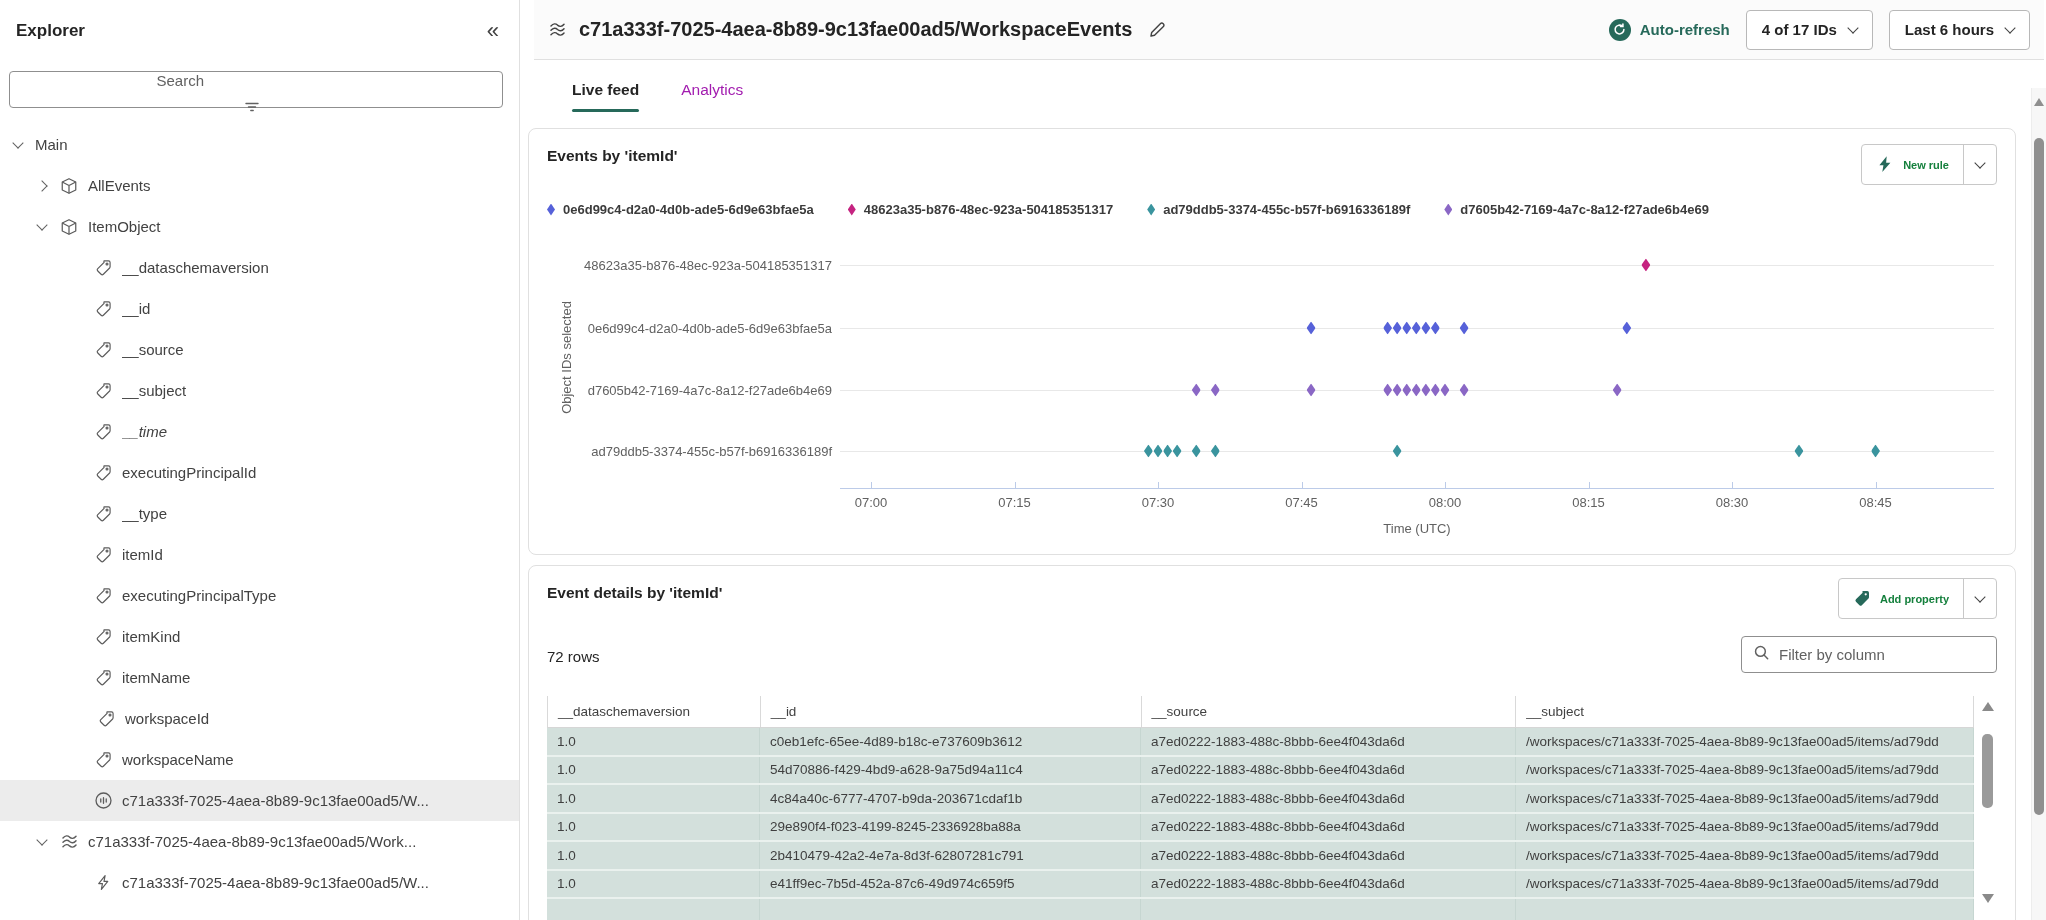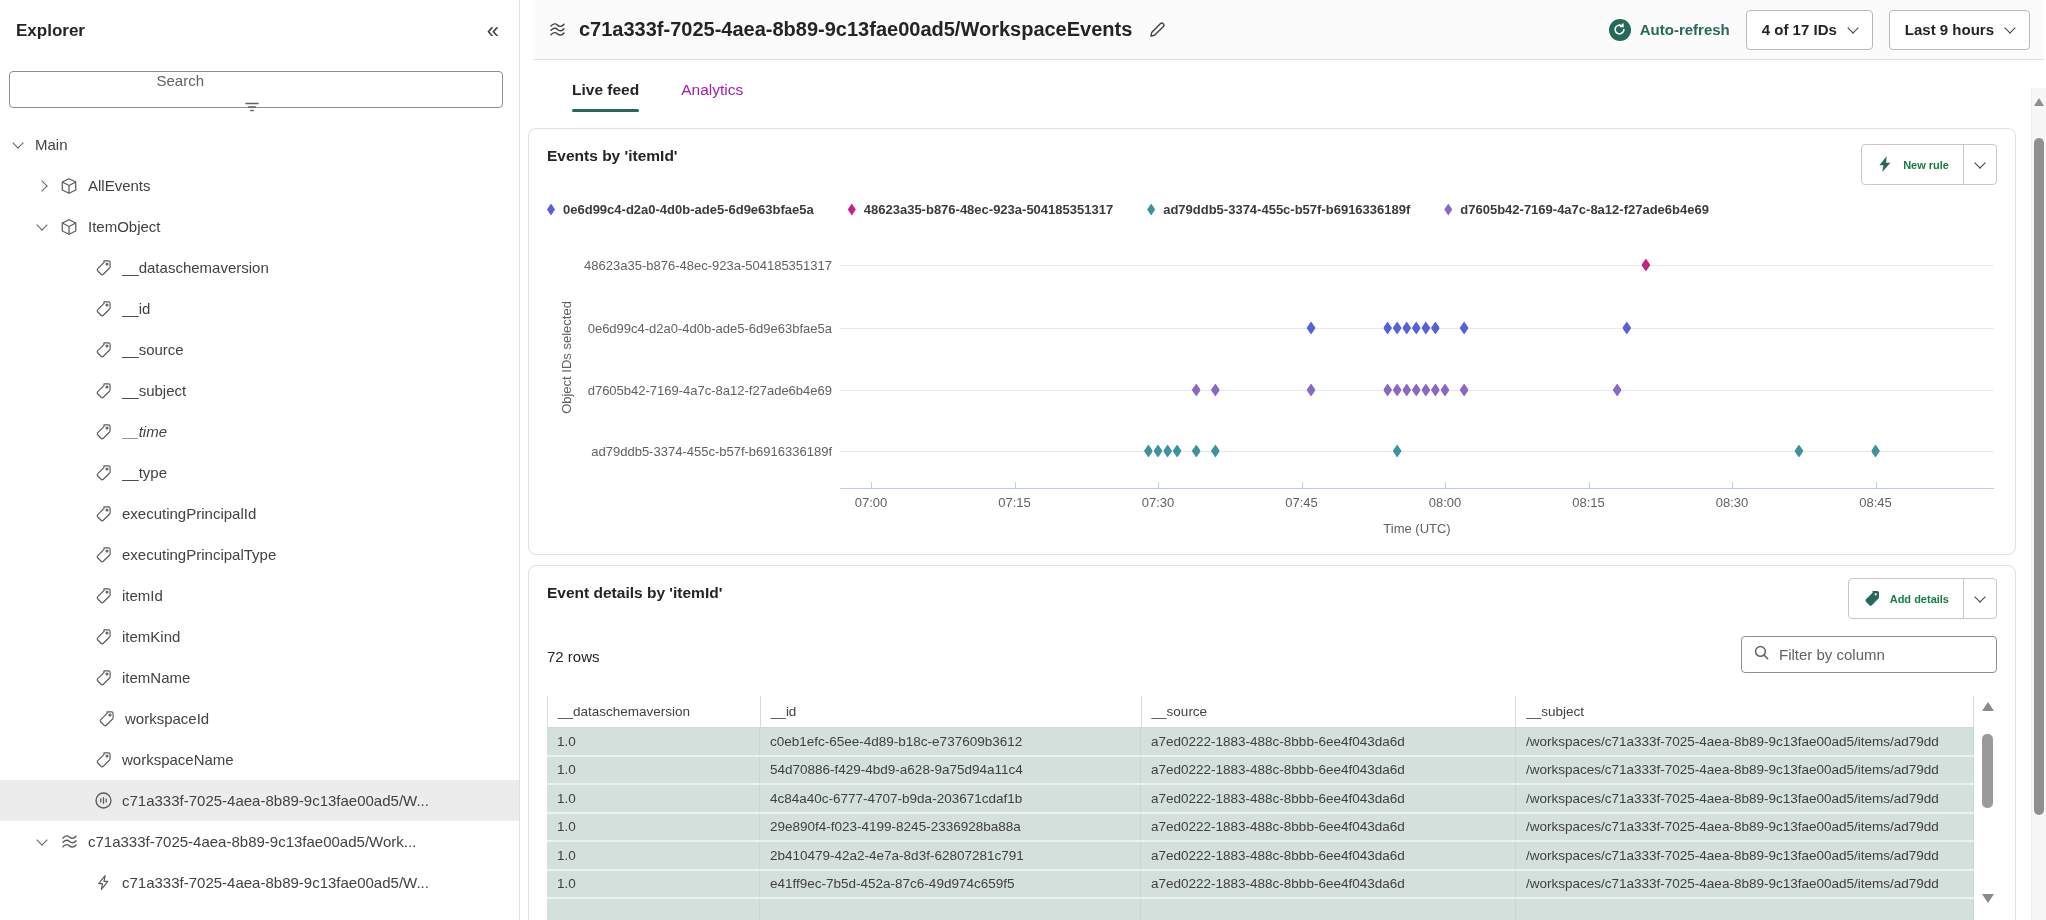--- a/index.html
+++ b/index.html
@@ -175,48 +175,48 @@
         </span>
         <span class="tree-label">__time</span>
       </div>
       <div class="tree-row" style="padding-left: 93px;">
         <span class="ticon">
           <svg width="17" height="17" viewBox="0 0 16 16" fill="none" stroke="#5c5c5c" stroke-width="1.1">
             <path d="M8.6 1.8h4.1a1.5 1.5 0 0 1 1.5 1.5v4.1a1.5 1.5 0 0 1-.44 1.06l-5.9 5.9a1.5 1.5 0 0 1-2.12 0l-3.1-3.1a1.5 1.5 0 0 1 0-2.12l5.9-5.9A1.5 1.5 0 0 1 8.6 1.8z"></path>
             <circle cx="11.3" cy="4.7" r="0.9"></circle>
           </svg>
         </span>
+        <span class="tree-label">executingPrincipalId</span>
+      </div>
+      <div class="tree-row" style="padding-left: 93px;">
+        <span class="ticon">
+          <svg width="17" height="17" viewBox="0 0 16 16" fill="none" stroke="#5c5c5c" stroke-width="1.1">
+            <path d="M8.6 1.8h4.1a1.5 1.5 0 0 1 1.5 1.5v4.1a1.5 1.5 0 0 1-.44 1.06l-5.9 5.9a1.5 1.5 0 0 1-2.12 0l-3.1-3.1a1.5 1.5 0 0 1 0-2.12l5.9-5.9A1.5 1.5 0 0 1 8.6 1.8z"></path>
+            <circle cx="11.3" cy="4.7" r="0.9"></circle>
+          </svg>
+        </span>
         <span class="tree-label">__type</span>
       </div>
       <div class="tree-row" style="padding-left: 93px;">
         <span class="ticon">
           <svg width="17" height="17" viewBox="0 0 16 16" fill="none" stroke="#5c5c5c" stroke-width="1.1">
             <path d="M8.6 1.8h4.1a1.5 1.5 0 0 1 1.5 1.5v4.1a1.5 1.5 0 0 1-.44 1.06l-5.9 5.9a1.5 1.5 0 0 1-2.12 0l-3.1-3.1a1.5 1.5 0 0 1 0-2.12l5.9-5.9A1.5 1.5 0 0 1 8.6 1.8z"></path>
             <circle cx="11.3" cy="4.7" r="0.9"></circle>
           </svg>
         </span>
-        <span class="tree-label">executingPrincipalId</span>
+        <span class="tree-label">itemId</span>
       </div>
       <div class="tree-row" style="padding-left: 93px;">
         <span class="ticon">
           <svg width="17" height="17" viewBox="0 0 16 16" fill="none" stroke="#5c5c5c" stroke-width="1.1">
             <path d="M8.6 1.8h4.1a1.5 1.5 0 0 1 1.5 1.5v4.1a1.5 1.5 0 0 1-.44 1.06l-5.9 5.9a1.5 1.5 0 0 1-2.12 0l-3.1-3.1a1.5 1.5 0 0 1 0-2.12l5.9-5.9A1.5 1.5 0 0 1 8.6 1.8z"></path>
             <circle cx="11.3" cy="4.7" r="0.9"></circle>
           </svg>
         </span>
         <span class="tree-label">executingPrincipalType</span>
-      </div>
-      <div class="tree-row" style="padding-left: 93px;">
-        <span class="ticon">
-          <svg width="17" height="17" viewBox="0 0 16 16" fill="none" stroke="#5c5c5c" stroke-width="1.1">
-            <path d="M8.6 1.8h4.1a1.5 1.5 0 0 1 1.5 1.5v4.1a1.5 1.5 0 0 1-.44 1.06l-5.9 5.9a1.5 1.5 0 0 1-2.12 0l-3.1-3.1a1.5 1.5 0 0 1 0-2.12l5.9-5.9A1.5 1.5 0 0 1 8.6 1.8z"></path>
-            <circle cx="11.3" cy="4.7" r="0.9"></circle>
-          </svg>
-        </span>
-        <span class="tree-label">itemId</span>
       </div>
       <div class="tree-row" style="padding-left: 93px;">
         <span class="ticon">
           <svg width="17" height="17" viewBox="0 0 16 16" fill="none" stroke="#5c5c5c" stroke-width="1.1">
             <path d="M8.6 1.8h4.1a1.5 1.5 0 0 1 1.5 1.5v4.1a1.5 1.5 0 0 1-.44 1.06l-5.9 5.9a1.5 1.5 0 0 1-2.12 0l-3.1-3.1a1.5 1.5 0 0 1 0-2.12l5.9-5.9A1.5 1.5 0 0 1 8.6 1.8z"></path>
             <circle cx="11.3" cy="4.7" r="0.9"></circle>
           </svg>
         </span>
         <span class="tree-label">itemKind</span>
       </div>
@@ -301,21 +301,21 @@
               <path d="M12.2 1.3v3h-3"></path>
             </svg>
           </span>
         <span class="autorefresh-label">Auto-refresh</span>
       </div>
       <div class="dd-btn">
         <span>4 of 17 IDs</span>
         <span class="dd-chev"></span>
       </div>
       <div class="dd-btn">
-        <span>Last 9 hours</span>
+        <span>Last 6 hours</span>
         <span class="dd-chev"></span>
       </div>
     </div>
   </div>
 
   <div class="tabs" id="tabs">
       <div class="tab active">Live feed</div>
       <div class="tab">Analytics</div>
     </div>
 
@@ -415,21 +415,21 @@
   </div>
 
   <div class="card" id="card-details">
     <div class="card-title">Event details by 'itemId'</div>
     <div class="split-btn">
       <span class="split-main">
         <span id="addprop-tag-icon"><svg width="18" height="18" viewBox="0 0 16 16" fill="#26695a">
               <path d="M8.6 1.8h4.1a1.5 1.5 0 0 1 1.5 1.5v4.1a1.5 1.5 0 0 1-.44 1.06l-5.9 5.9a1.5 1.5 0 0 1-2.12 0l-3.1-3.1a1.5 1.5 0 0 1 0-2.12l5.9-5.9A1.5 1.5 0 0 1 8.6 1.8z"></path>
               <circle cx="11.3" cy="4.7" r="1" fill="#fff"></circle>
             </svg></span>
-        <span>Add details</span>
+        <span>Add property</span>
       </span>
       <span class="split-chev">
           <span class="dd-chev"></span>
         </span>
     </div>
     <div class="rowcount">72 rows</div>
     <div class="filter-box">
       <span id="filter-search-icon"><svg width="17" height="17" viewBox="0 0 16 16" fill="none" stroke="#616161" stroke-width="1.4" stroke-linecap="round">
             <circle cx="7" cy="7" r="4.6"></circle>
             <path d="m10.6 10.6 3.2 3.2"></path>

